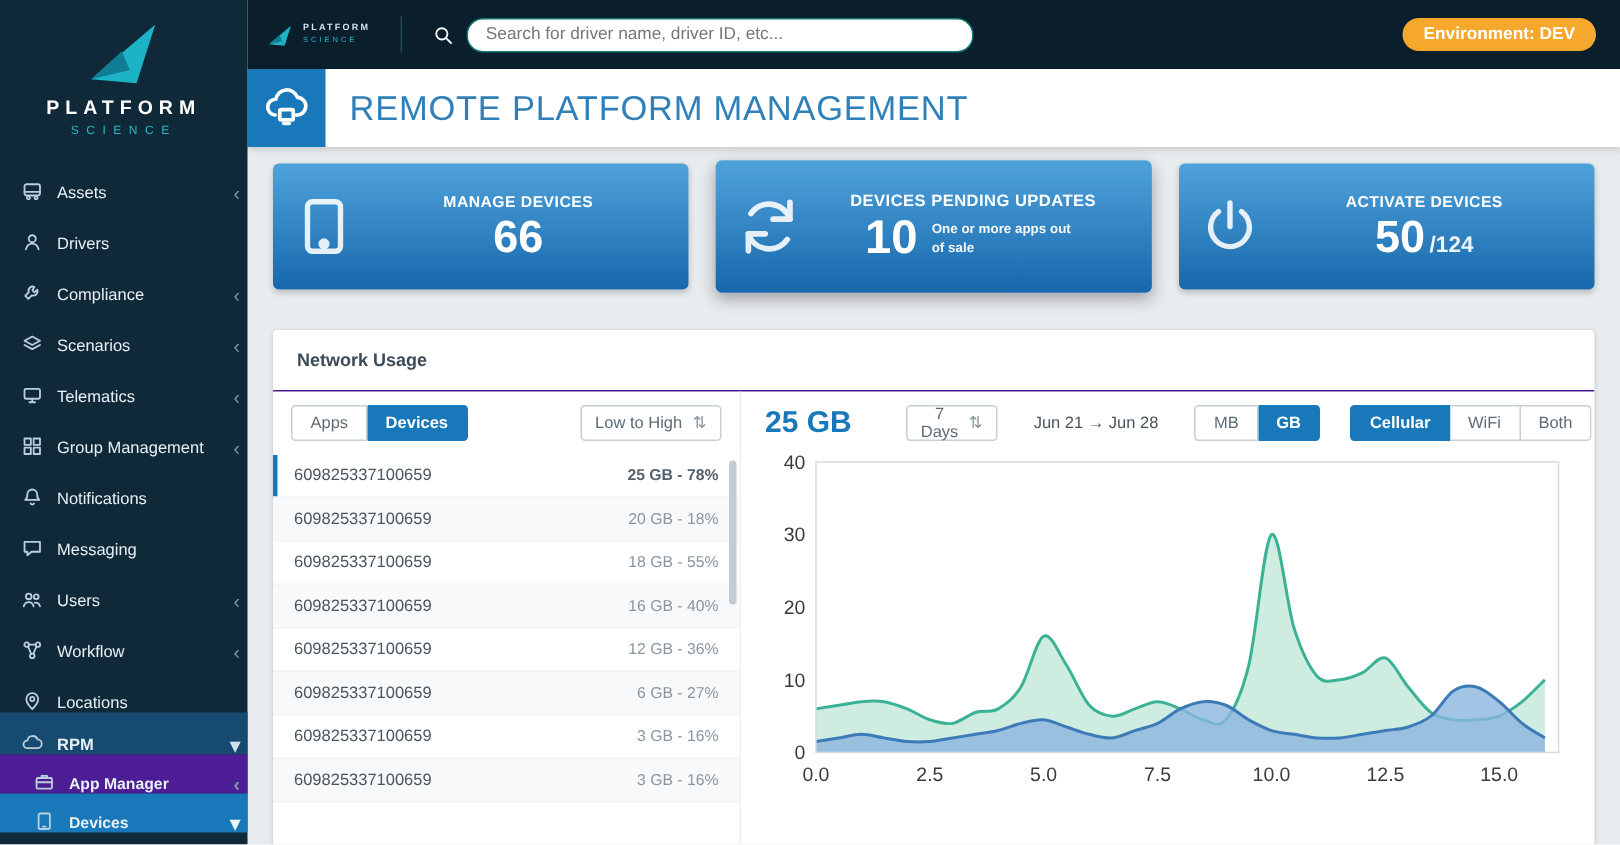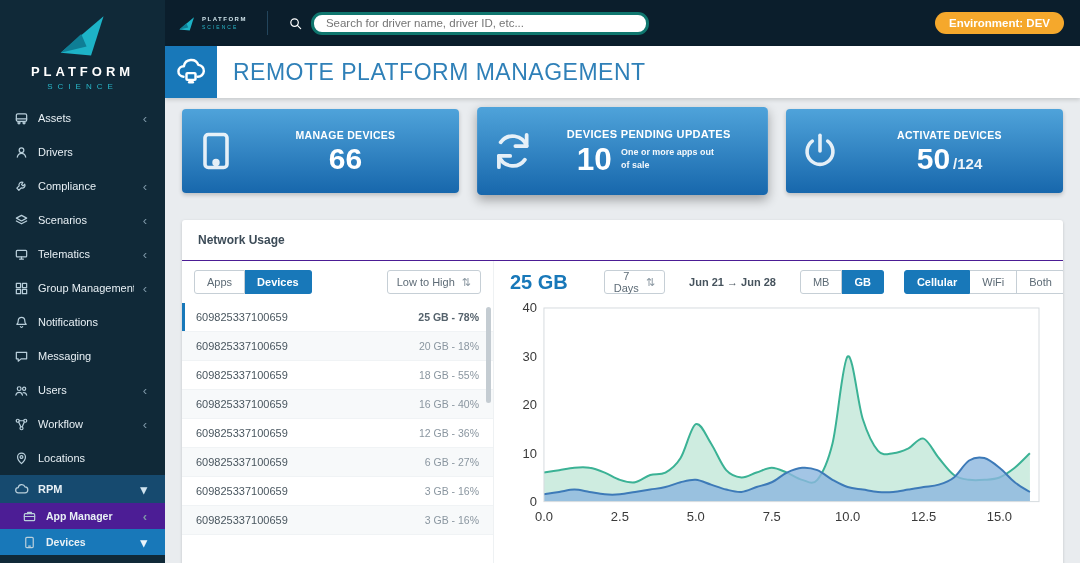--- a/index.html
+++ b/index.html
@@ -7,21 +7,21 @@
   body{font-family:"Liberation Sans",sans-serif;background:#e9ecef;display:flex;font-size:12px}
   button{font-family:inherit;cursor:pointer}
 
   
   .sidebar{width:165px;min-width:165px;height:100%;background:#102938;color:#fff;display:flex;flex-direction:column;z-index:5}
   .logo-block{padding:8px 0 10px;text-align:center}
   .logo-mark{width:60px;height:50px;margin:2px auto 4px;display:block}
   .logo-line1{color:#fff;font-size:13px;font-weight:bold;letter-spacing:4px}
   .logo-line2{color:#29b7c9;font-size:8px;letter-spacing:5px;margin-top:3px}
   .nav{flex:1;display:flex;flex-direction:column}
-  .nav-item{display:flex;align-items:center;gap:9px;height:34px;padding:0 18px 0 14px;font-size:11px;color:#e8f0f5;cursor:pointer;flex:none}
+  .nav-item{display:flex;align-items:flex-end;gap:9px;height:34px;padding:0 5px 0 14px;font-size:11px;color:#e8f0f5;cursor:pointer;flex:none}
   .nav-icon{width:15px;height:15px;color:#b9cfdb;flex:none;display:inline-block}
   .nav-icon svg{width:100%;height:100%;display:block}
   .nav-label{flex:1;white-space:nowrap;overflow:hidden}
   .nav-chev{color:#7e97a7;font-size:13px;line-height:1}
   .nav-item.state-expanded{height:28px;background:#164a6f;font-weight:bold}
   .nav-item.state-expanded .nav-chev{color:#cfe3ef}
   .nav-item.state-subitem{height:26px;background:#4c1d95;padding-left:22px;font-weight:bold;font-size:10.5px}
   .nav-item.state-subitem-active{height:26px;background:#1878b9;padding-left:22px;font-weight:bold;font-size:10.5px}
   .nav-item.state-subitem-active .nav-chev{color:#eaf4fb}
 
@@ -29,21 +29,21 @@
   .main{flex:1;display:flex;flex-direction:column;height:100%;min-width:0}
   .topbar{height:46px;min-height:46px;background:#0b1e2c;display:flex;align-items:center;padding:0 16px 0 12px;gap:8px}
   .minilogo{display:flex;align-items:center;gap:5px}
   .minilogo svg{width:20px;height:17px}
   .minilogo-text{display:flex;flex-direction:column;line-height:1.2}
   .minilogo-l1{font-size:6px;letter-spacing:1.5px;color:#cfe3ea;font-weight:bold}
   .minilogo-l2{font-size:5px;letter-spacing:2px;color:#29b7c9}
   .topbar-divider{width:1px;height:24px;background:#23455c;margin:0 12px}
   .search-icon{color:#fff;width:15px;height:15px;display:inline-block}
   .search-icon svg{width:100%;height:100%;display:block}
-  .search-input{width:338px;height:23px;border-radius:11px;border:3px solid #0f766e;padding:0 12px;font-size:11.5px;color:#333;background:#fff;outline:none;font-family:inherit}
+  .search-input{width:338px;height:23px;border-radius:11px;border:1px solid #0f766e;padding:0 12px;font-size:11.5px;color:#333;background:#fff;outline:none;font-family:inherit}
   .env-badge{margin-left:auto;background:#f5a82c;color:#fff;font-size:11.5px;font-weight:bold;padding:5px 14px;border-radius:13px;border:none}
 
   .page-header{height:52px;min-height:52px;background:#fff;display:flex;align-items:center;box-shadow:0 2px 4px rgba(0,0,0,.14);position:relative;z-index:3}
   .page-header-icon{width:52px;height:52px;background:#1878b9;display:flex;align-items:center;justify-content:center;color:#fff;flex:none}
   .page-header-icon svg{width:30px;height:30px}
   .page-title{margin-left:16px;color:#2f80b8;font-size:23px;letter-spacing:.5px;font-weight:400}
 
   .content{flex:1;padding:11px 17px 0;overflow:hidden;min-height:0}
 
   
@@ -78,21 +78,21 @@
   .device-row:nth-child(even){background:#f7f9fa}
   .device-row.selected{box-shadow:inset 3px 0 0 #1878b9}
   .device-id{color:#49565f}
   .device-usage{color:#8a96a0;font-size:10.5px}
   .device-row.selected .device-usage{color:#55626c;font-weight:bold}
   .list-scrollbar{position:absolute;right:2px;top:46px;width:5px;height:96px;background:#c4ccd2;border-radius:3px;cursor:pointer}
 
   .chart-col{flex:1;padding:9px 14px 0 16px;display:flex;flex-direction:column;min-width:0}
   .chart-controls{display:flex;align-items:center;gap:20px;flex:none}
   .total-label{font-size:20px;font-weight:bold;color:#1878b9;margin-right:16px;white-space:nowrap}
-  .date-range{font-size:11px;font-weight:bold;color:#46535d;margin:0 4px;white-space:nowrap}
+  .date-range{font-size:11px;font-weight:normal;color:#46535d;margin:0 4px;white-space:nowrap}
   .unit-seg{margin-left:auto}
   .chart-wrap{flex:1;margin-top:6px;overflow:hidden}
   svg.chart{width:100%;display:block}
   .tick{font-size:13px;fill:#3a3a3a;font-family:"Liberation Sans",sans-serif}
 </style>
 </head>
 <body>
 
 <aside class="sidebar">
   <div class="logo-block">

